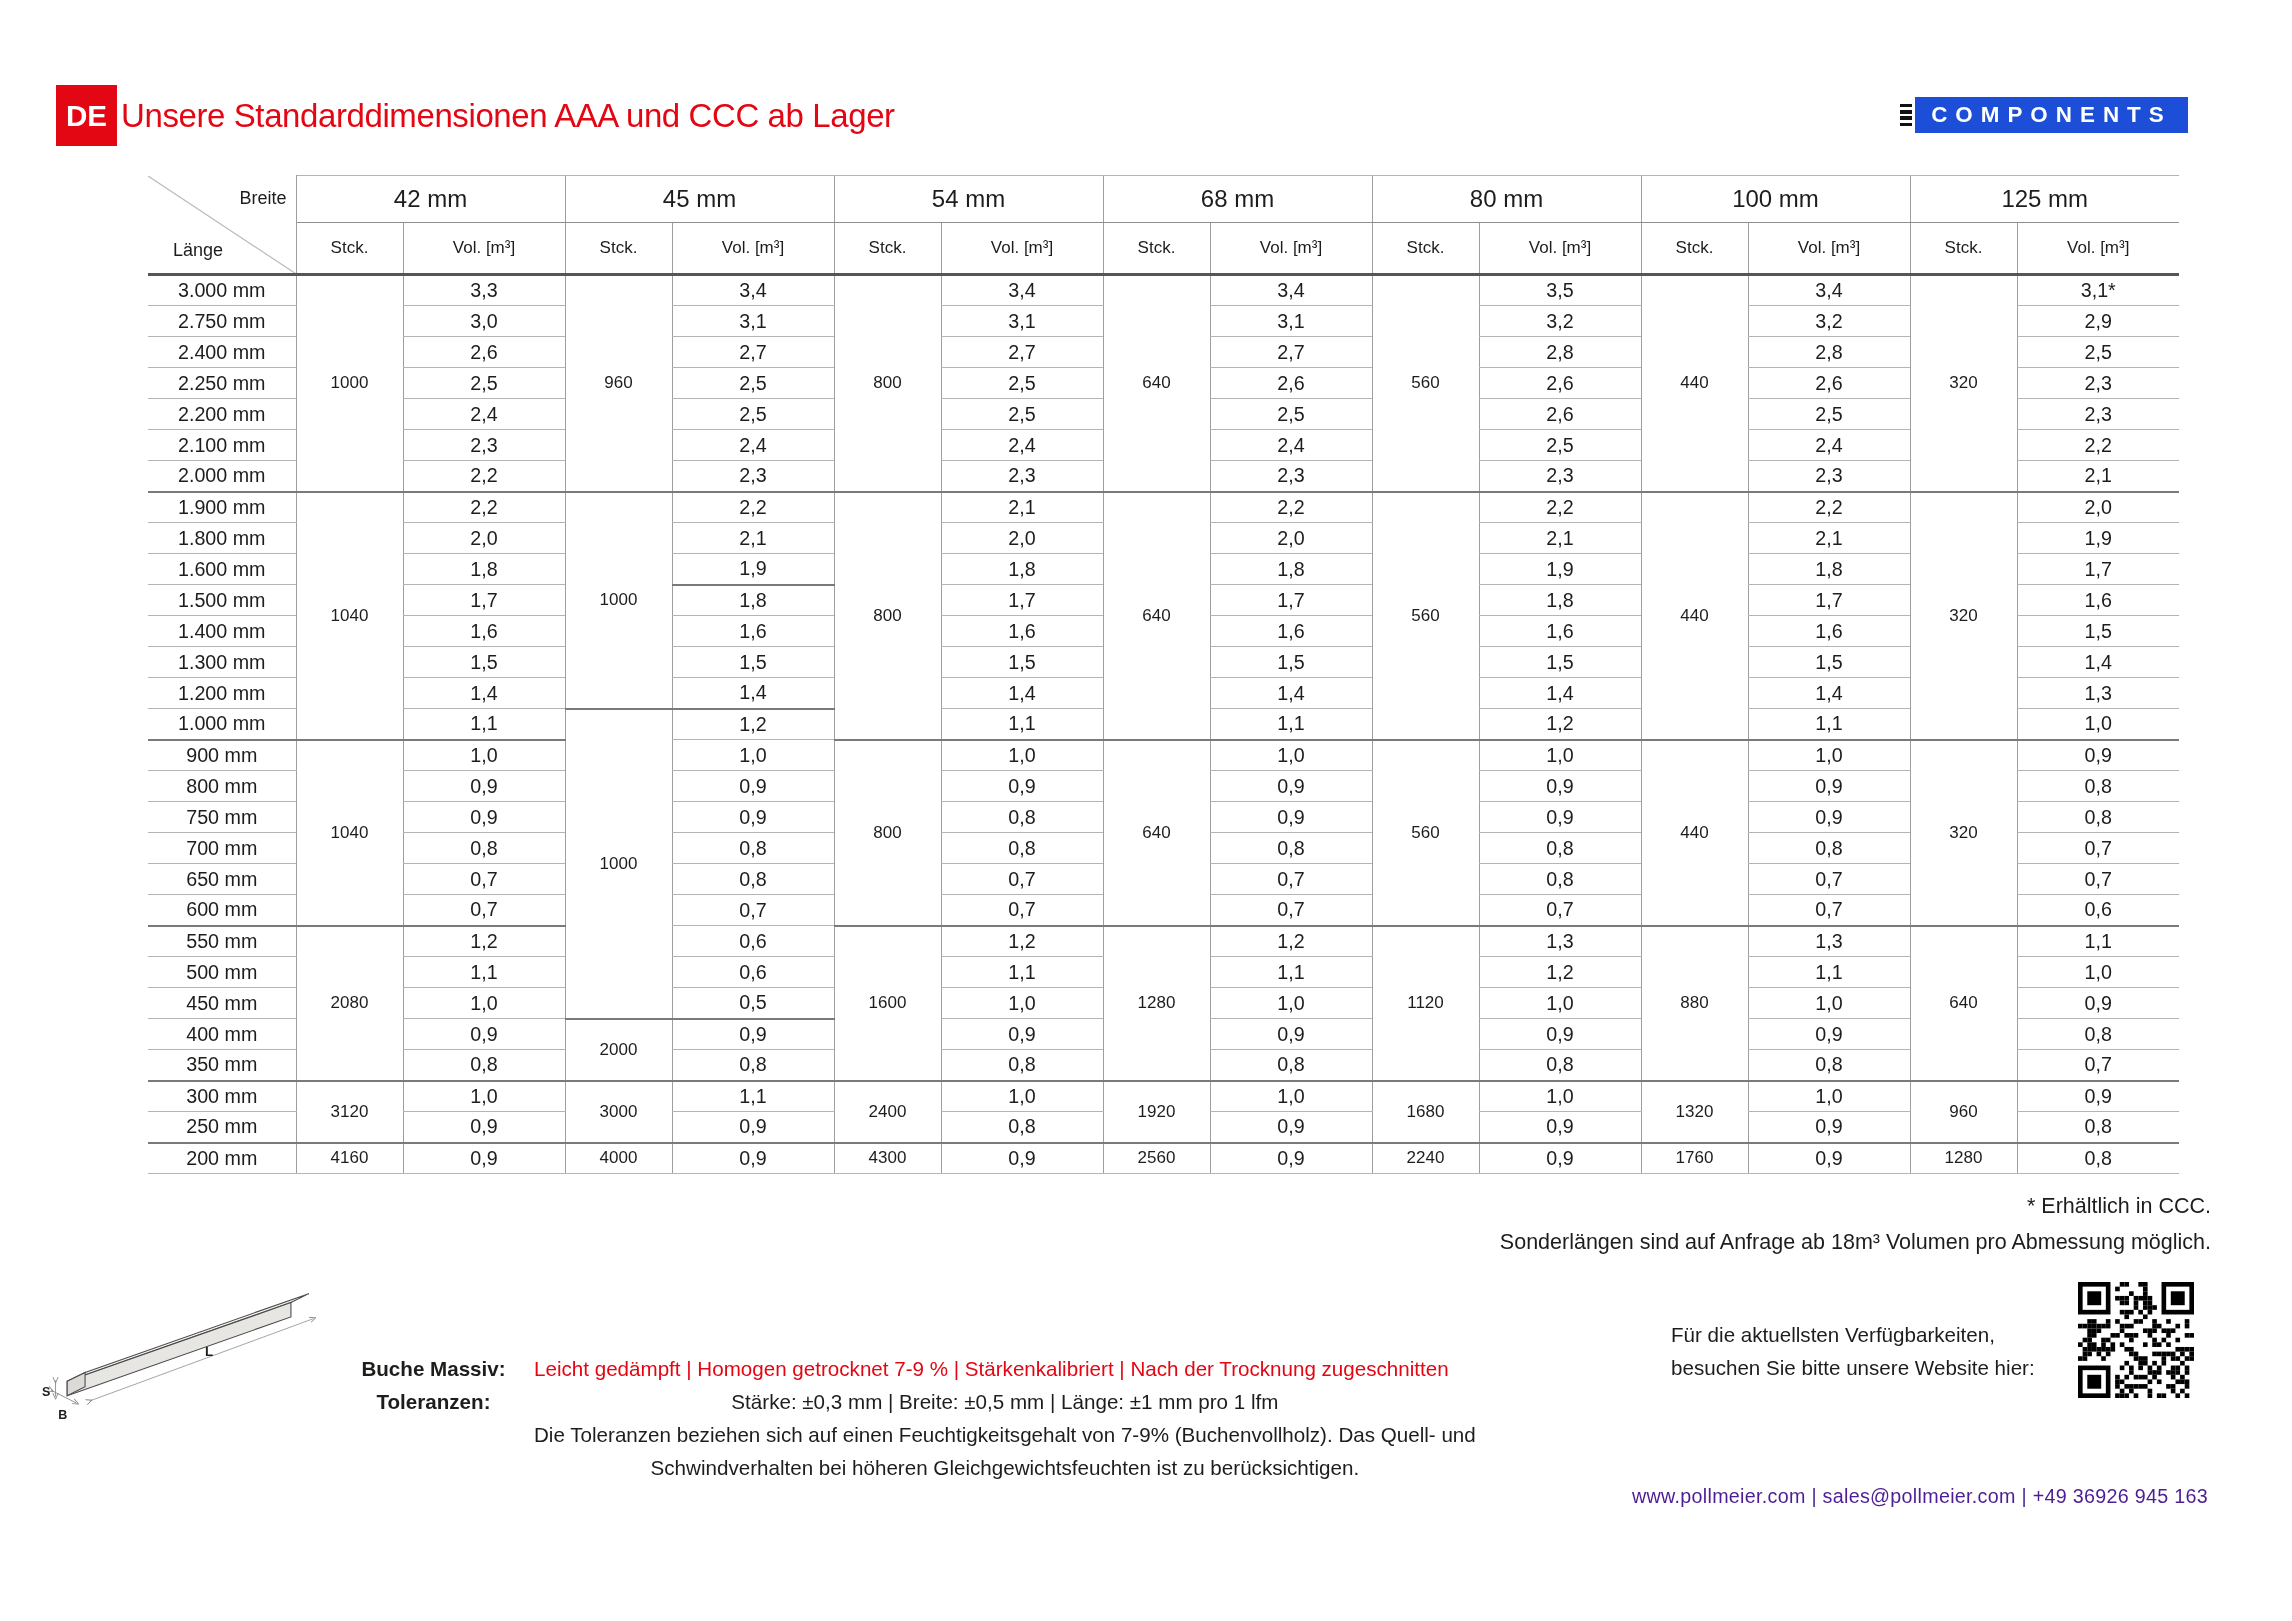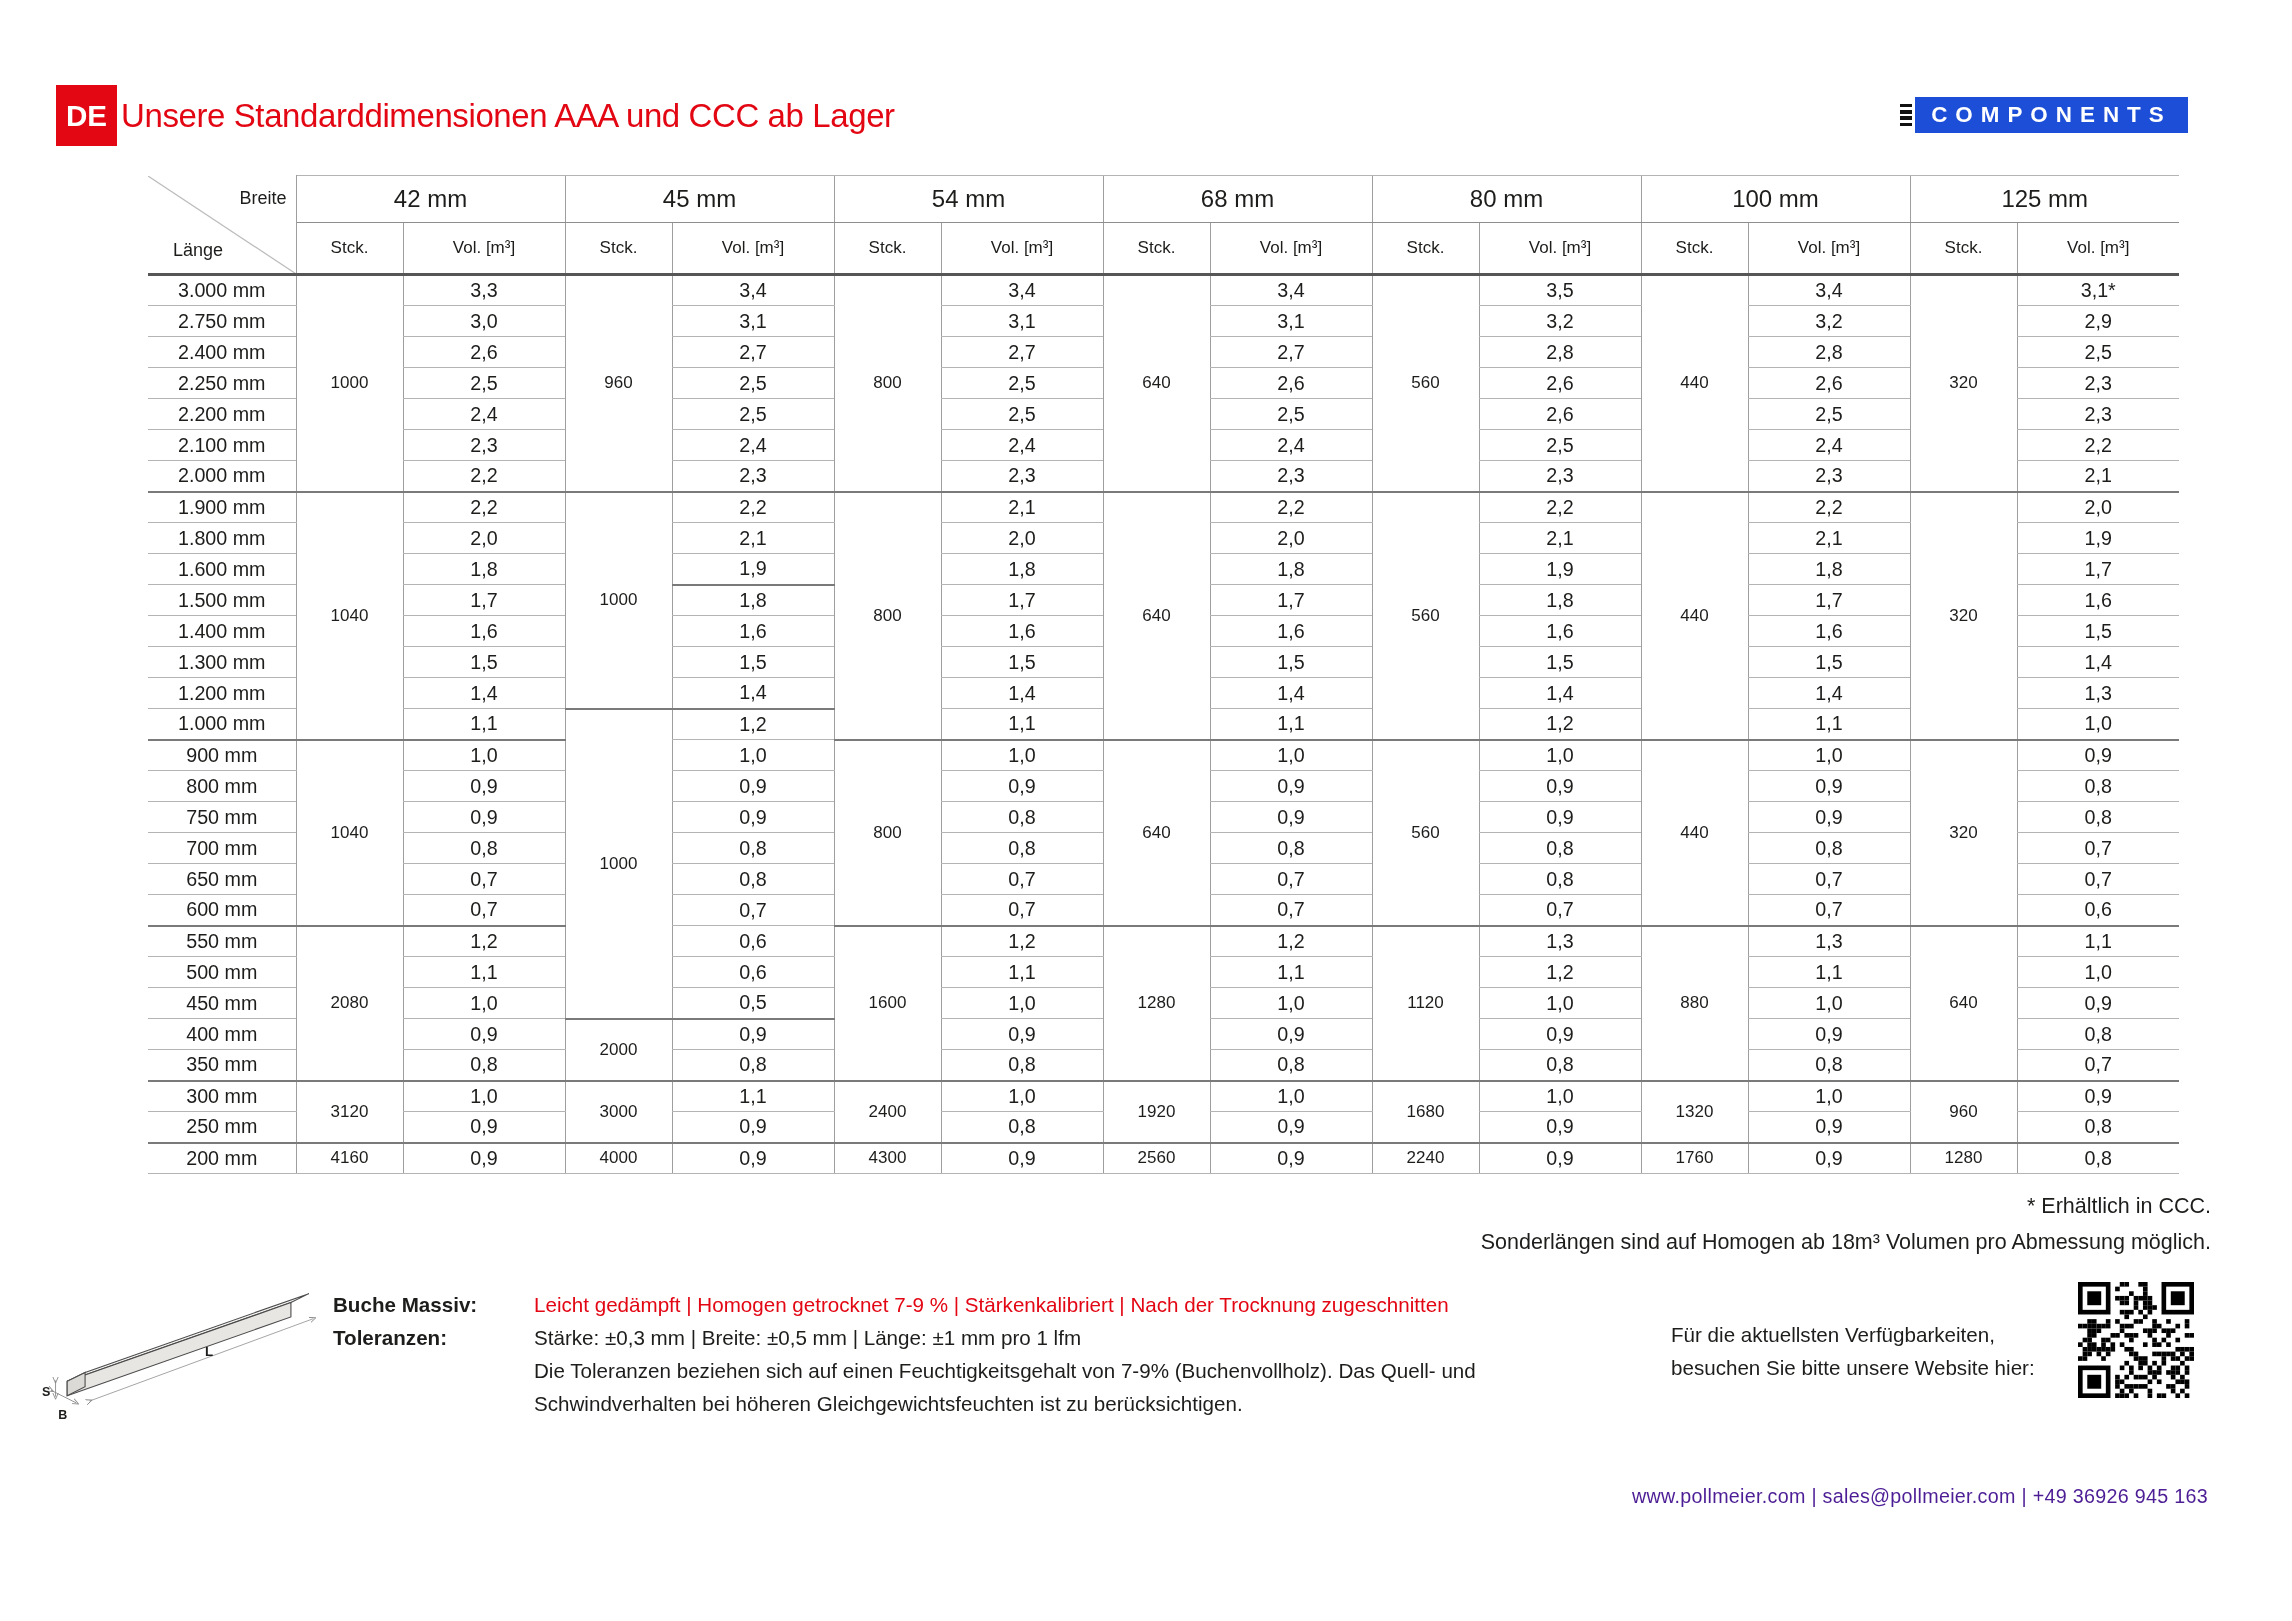--- a/index.html
+++ b/index.html
@@ -33,21 +33,21 @@
   td.len{font-size:19.7px;border-bottom:0.9px solid #b4b4b4;}
   td.stck{font-size:17px;border-left:0.9px solid #9e9e9e;border-bottom:0.9px solid #b4b4b4;}
   td.vol{font-size:19.7px;border-left:0.9px solid #9e9e9e;border-bottom:0.9px solid #b4b4b4;}
   td.hv{border-bottom:2.7px solid #7a7a7a;}
   td.b{font-weight:bold;}
 
   
   .footnotes{position:absolute;right:82px;top:1188px;text-align:right;font-size:21.5px;line-height:36px;}
 
   
-  .specs{position:absolute;left:333px;top:1288px;}
+  .specs{position:absolute;left:333px;top:1352px;text-align:center;}
   .spec-row{display:flex;}
   .spec-label{width:201px;font-weight:bold;font-size:20.6px;line-height:33px;}
   .spec-lines{font-size:20.6px;line-height:33px;}
   .spec-lines.red{color:#e30613;}
 
   
   .beam{position:absolute;left:40px;top:1265px;width:296px;height:179px;}
   .beam text{font-family:"Liberation Sans",sans-serif;font-weight:bold;fill:#1d1d1b;}
 
   
@@ -461,21 +461,21 @@
           <td class="stck" rowspan="1">1760</td>
           <td class="vol">0,9</td>
           <td class="stck" rowspan="1">1280</td>
           <td class="vol">0,8</td>
         </tr>
       </tbody>
     </table>
 
   <div class="footnotes">
     <div>* Erhältlich in CCC.</div>
-    <div>Sonderlängen sind auf Homogen ab 18m³ Volumen pro Abmessung möglich.</div>
+    <div>Sonderlängen sind auf Anfrage ab 18m³ Volumen pro Abmessung möglich.</div>
   </div>
 
   <svg class="beam" viewBox="0 0 330 200">
     <defs>
       <marker id="arr" markerWidth="8" markerHeight="8" refX="4" refY="4" orient="auto">
         <path d="M0,1 L7,4 L0,7" fill="none" stroke="#8a8a8a" stroke-width="1"></path>
       </marker>
     </defs>
 
     <line x1="55" y1="152" x2="305" y2="60" stroke="#9a9a9a" stroke-width="1" marker-start="url(#arr)" marker-end="url(#arr)"></line>

